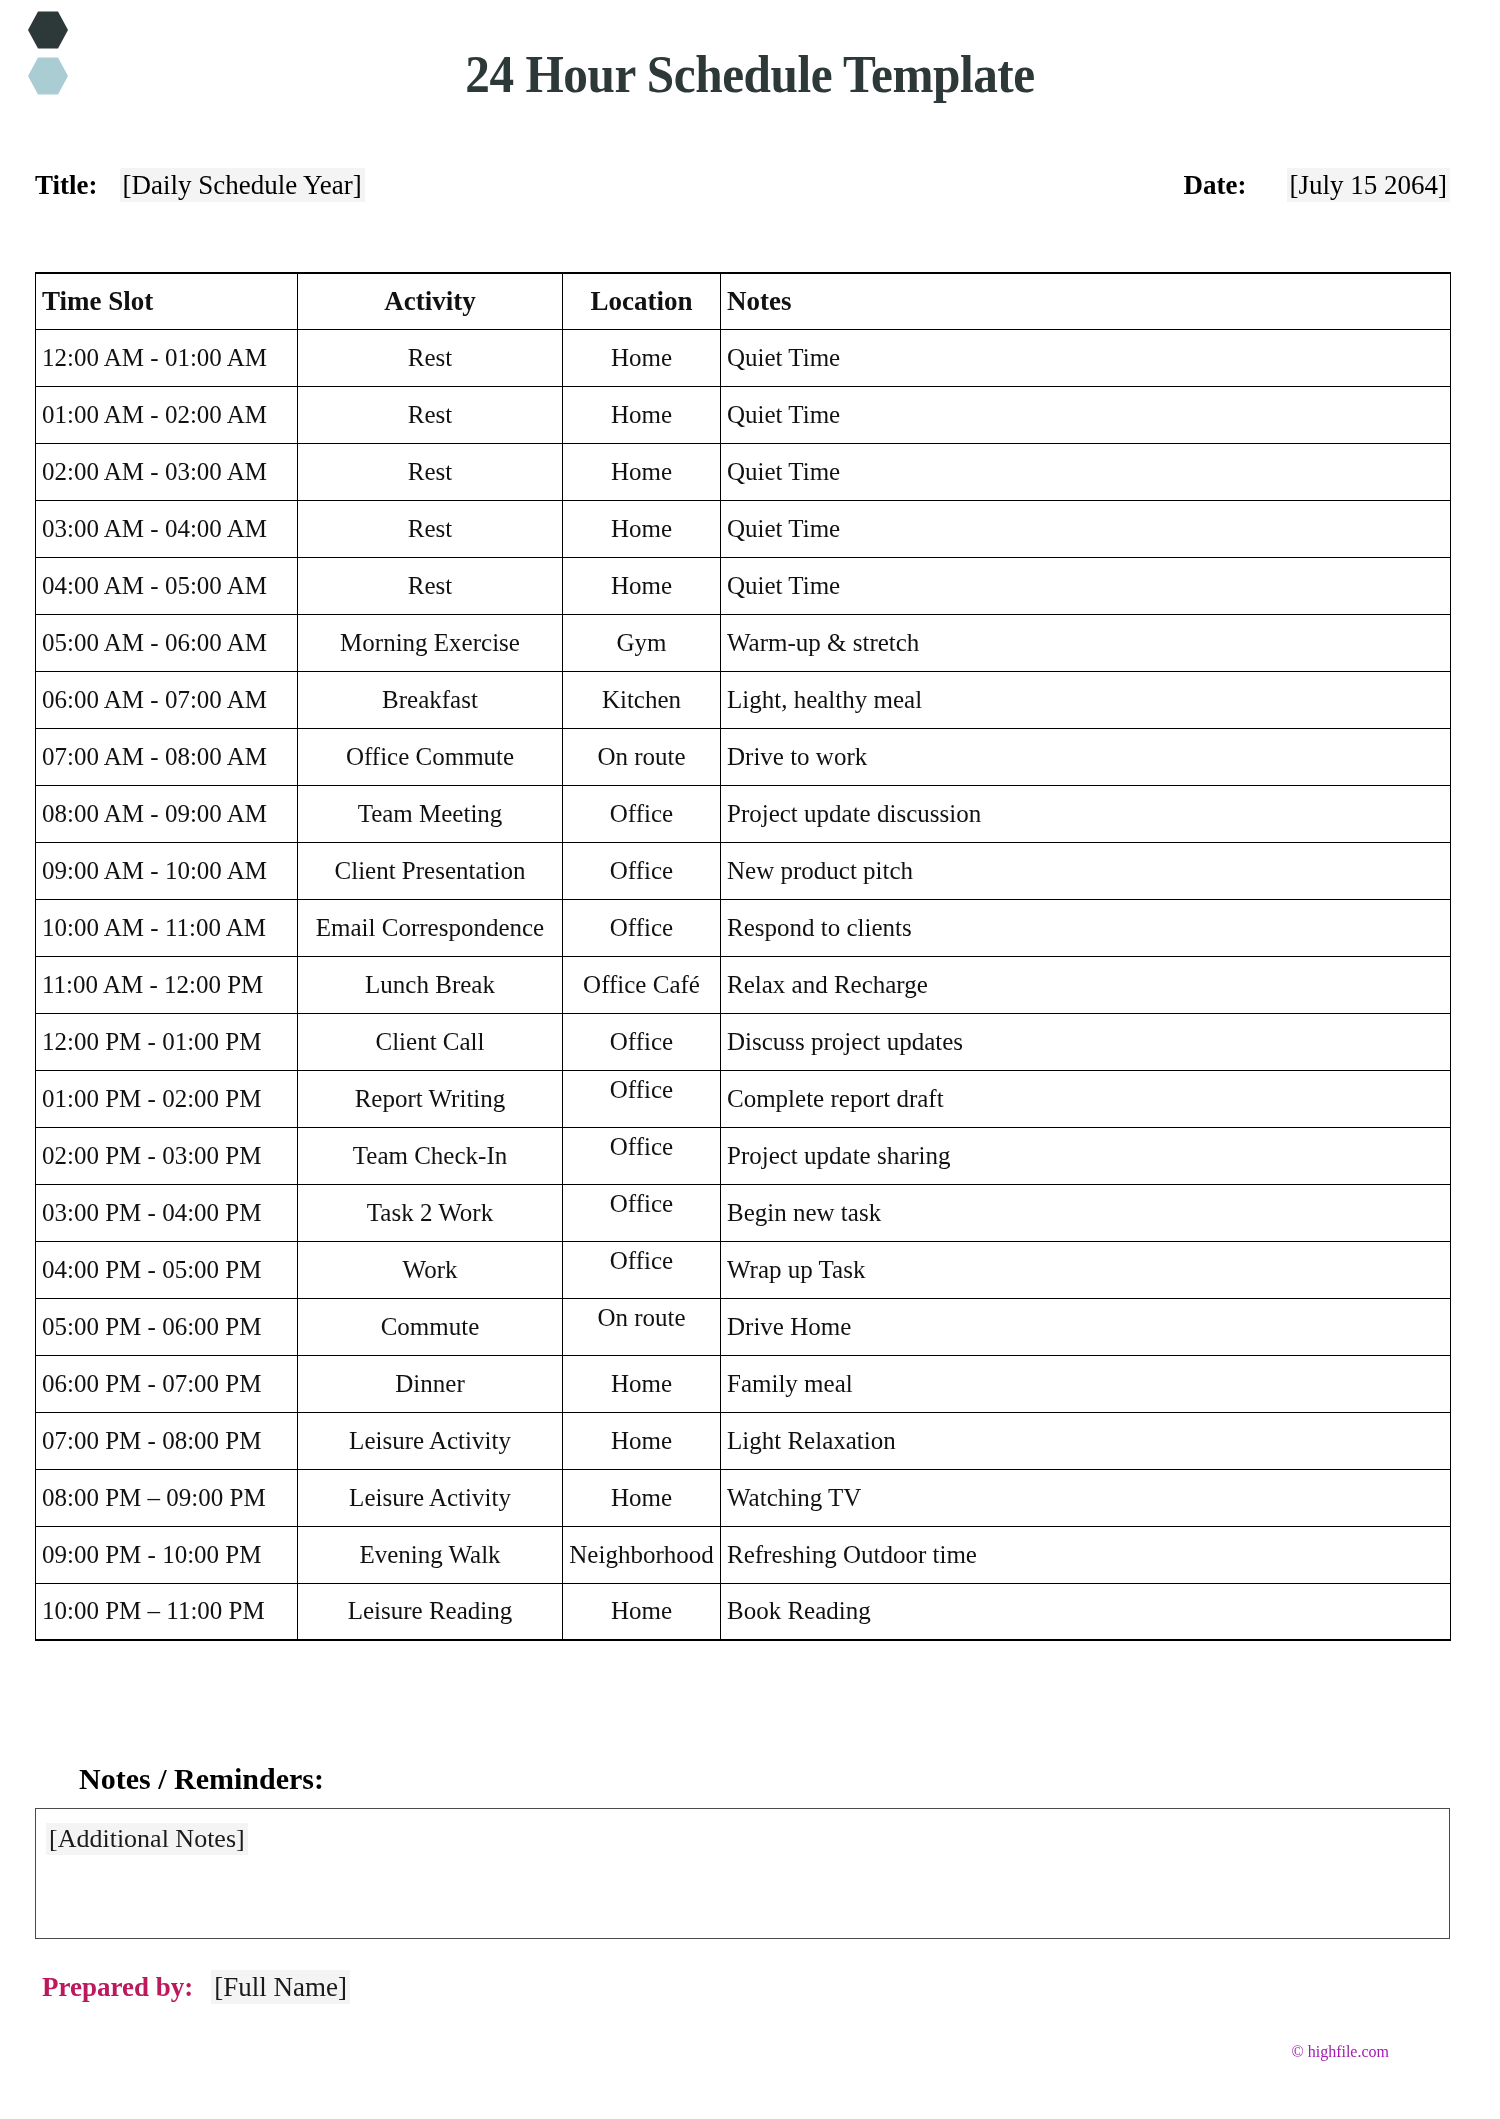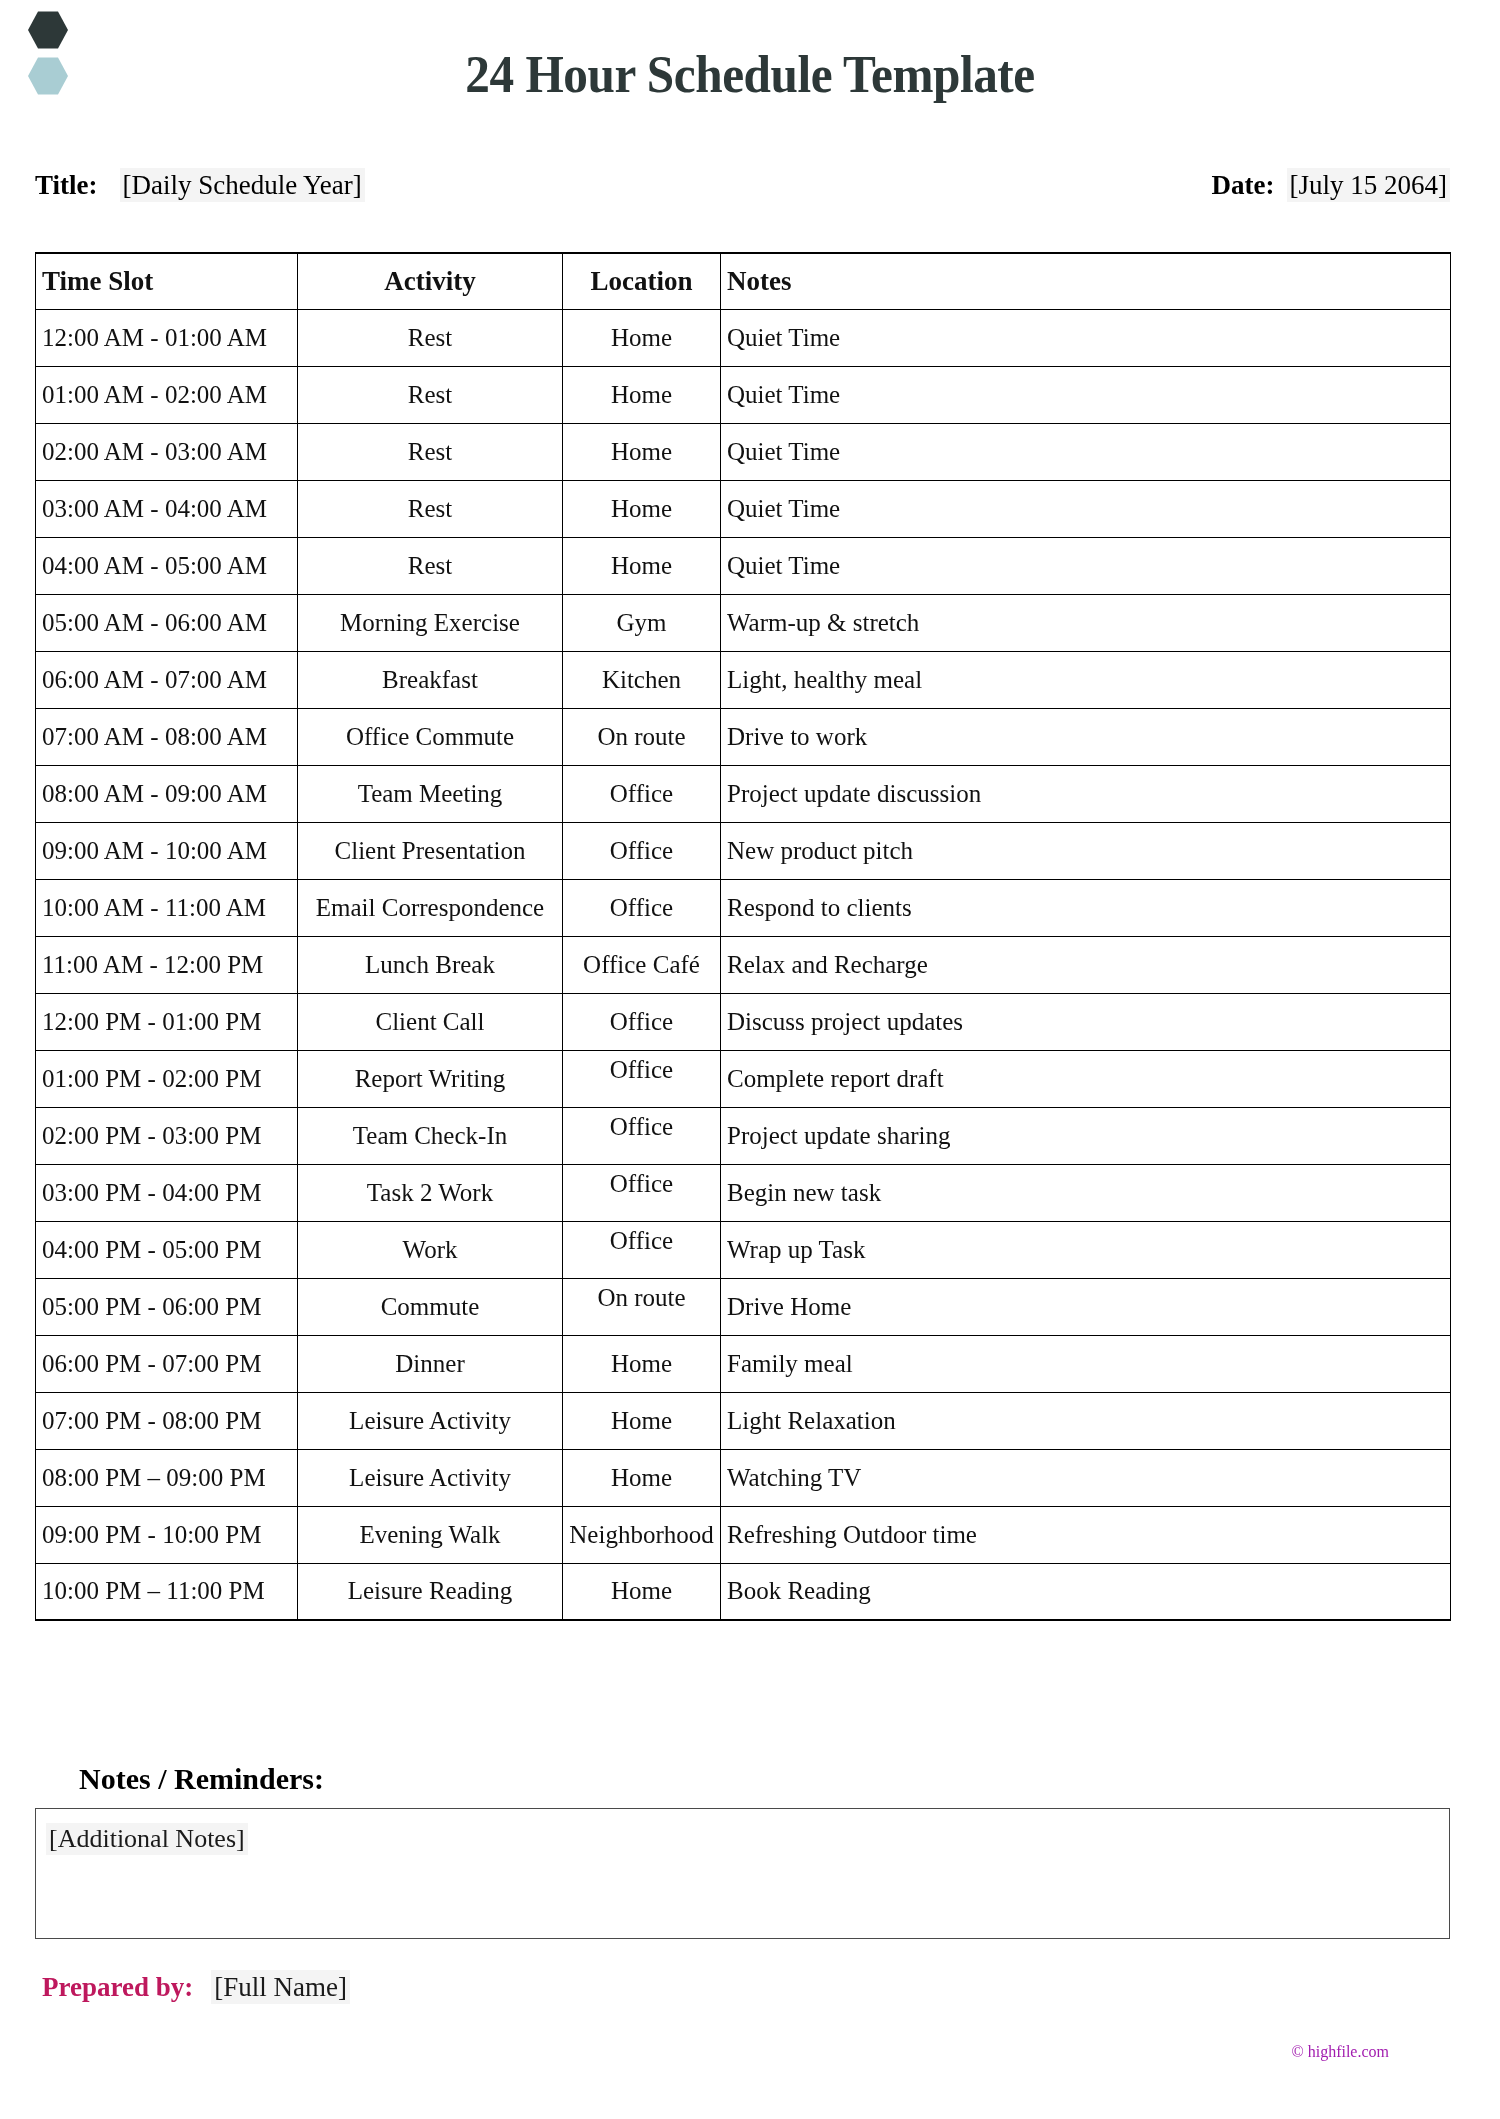--- a/index.html
+++ b/index.html
@@ -72,27 +72,27 @@
   .meta-value {
     font-size: 27px;
     color: #000000;
     background: #f4f4f4;
     padding: 2px 3px;
     font-family: "Liberation Serif", "DejaVu Serif", serif;
   }
   .meta-left { position: absolute; left: 0; top: 0; white-space: nowrap; }
   .meta-left .meta-value { margin-left: 22px; }
   .meta-right { position: absolute; right: 5px; top: 0; white-space: nowrap; }
-  .meta-right .meta-value { margin-left: 12px; }
+  .meta-right .meta-value { margin-left: 40px; }
 
   
   .schedule-wrap {
     position: absolute;
     left: 35px;
-    top: 252px;
+    top: 272px;
     width: 1415px;
   }
   table.schedule {
     border-collapse: collapse;
     width: 1415px;
     table-layout: fixed;
   }
   table.schedule th,
   table.schedule td {
     border: 1.5px solid #000000;

